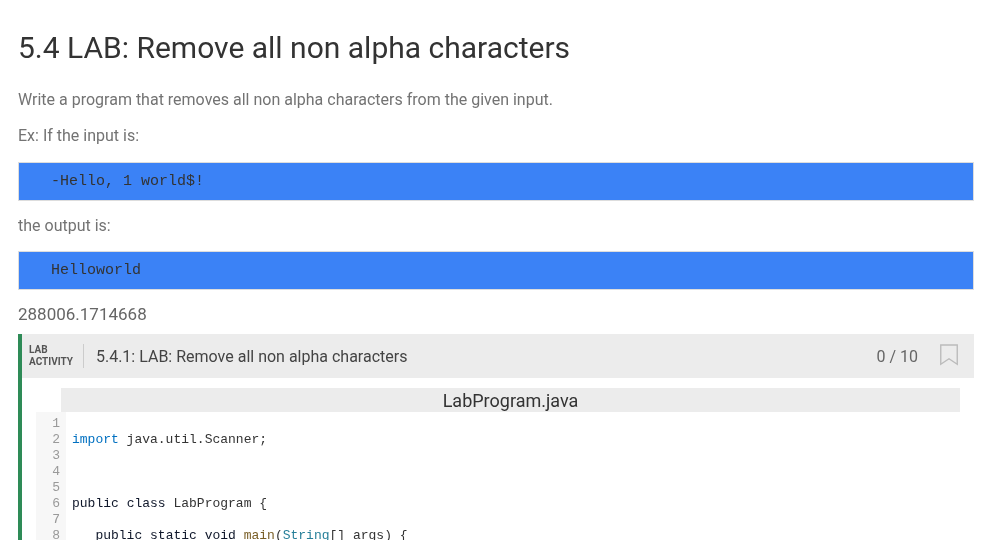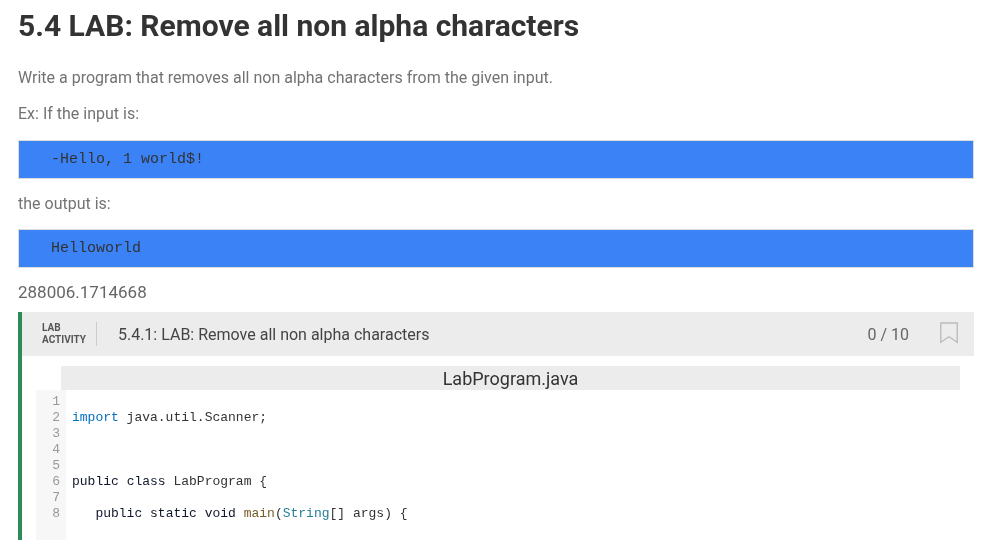--- a/index.html
+++ b/index.html
@@ -8,23 +8,24 @@
       box-sizing: border-box;
     }
     body {
       font-family: -apple-system, BlinkMacSystemFont, "Segoe UI", Roboto, Helvetica, Arial, sans-serif;
       color: #333;
       padding: 8px 18px;
       font-size: 16px;
     }
     h1.page-title {
       font-size: 30px;
-      font-weight: 700;
+      font-weight: 400;
       color: #333;
       margin-bottom: 24px;
+      margin-top: 22px;
     }
     p.body-text {
       font-size: 16px;
       color: #737373;
       margin-bottom: 14px;
       line-height: 1.4;
     }
     .code-block {
       background: #3b82f6;
       border: 1px solid #ddd;
@@ -41,23 +42,23 @@
       margin-top: 12px;
       margin-bottom: 10px;
     }
     .lab-activity-panel {
       border-left: 4px solid #2e8b57;
       background: #fff;
     }
     .lab-activity-header {
       display: flex;
       align-items: center;
-      padding: 10px 14px 10px 20px;
+      padding: 10px 14px 10px 7px;
       background: #ececec;
-      gap: 21px;
+      gap: 12px;
     }
     .lab-activity-label {
       font-size: 10px;
       font-weight: 700;
       color: #555;
       line-height: 1.2;
       padding-right: 10px;
       border-right: 1px solid #ccc;
     }
     .lab-activity-label span {

